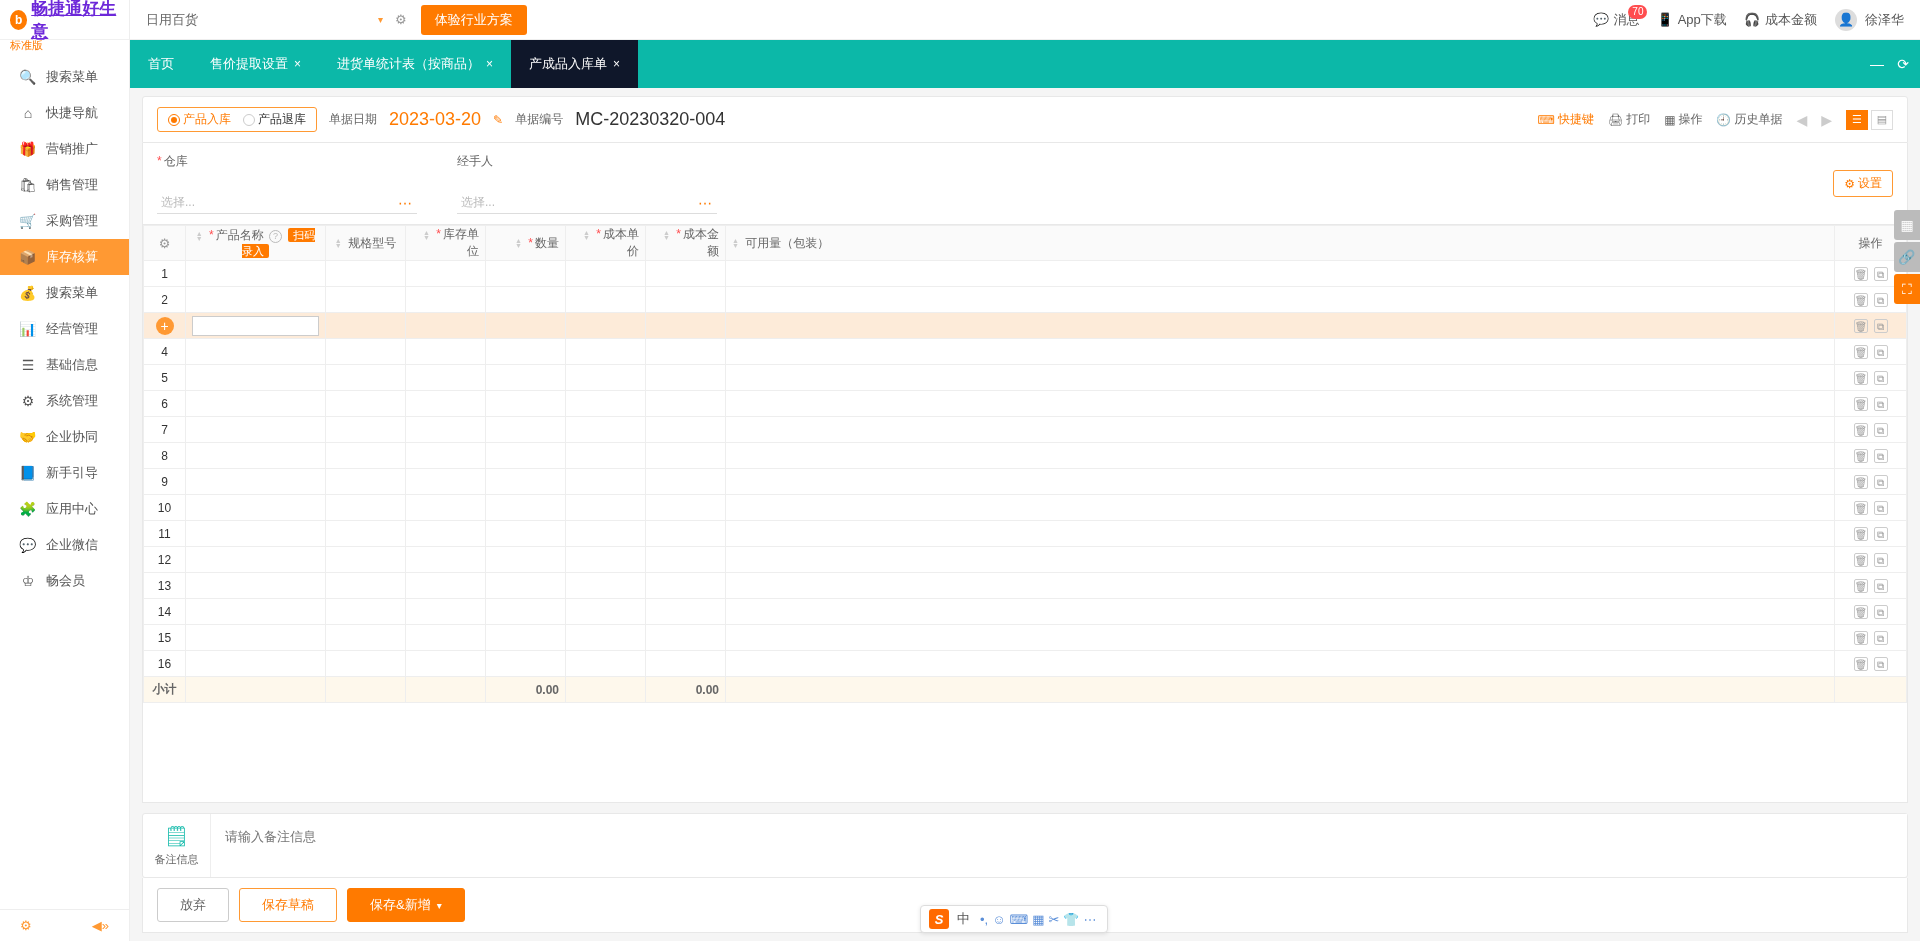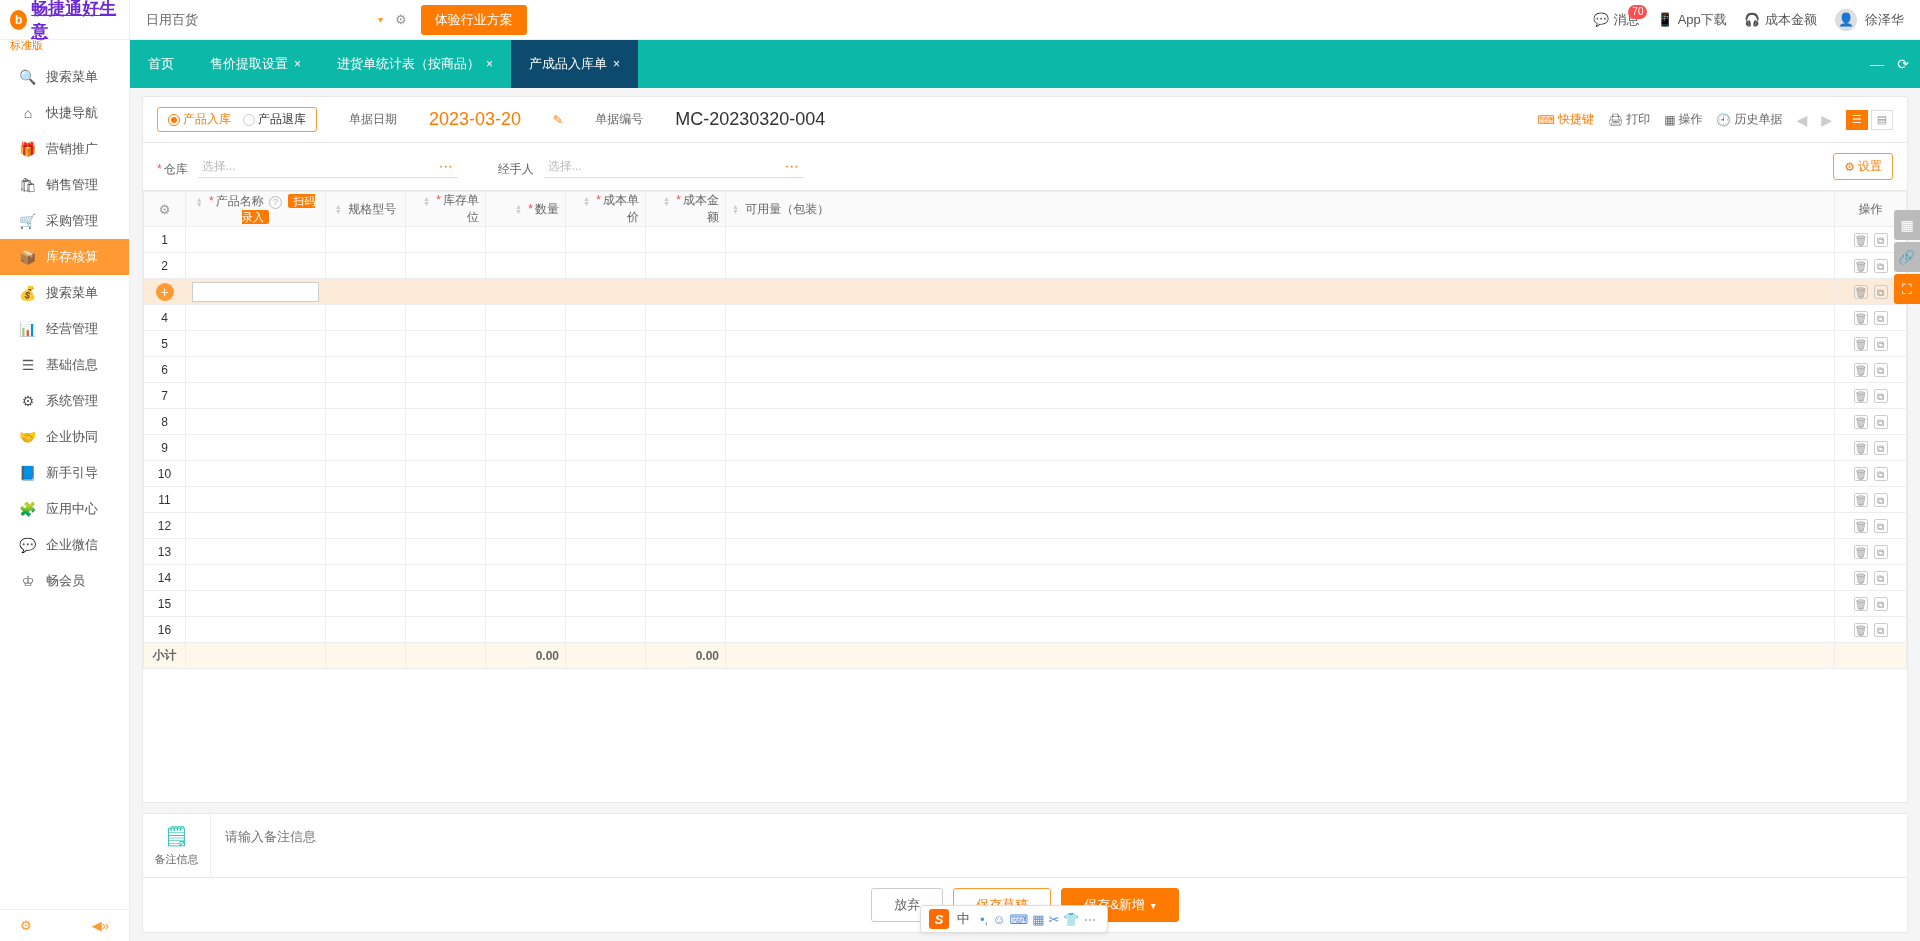--- a/index.html
+++ b/index.html
@@ -20,45 +20,45 @@
 .category-select { color: #666; font-size: 13px; display: flex; align-items: center; gap: 180px; }
 .chevron { color: #ff9933; font-size: 10px; }
 .gear-top { color: #999; margin-left: 12px; cursor: pointer; }
 .btn-orange { background: #ff7a00; color: #fff; border: none; padding: 6px 14px; border-radius: 3px; font-size: 13px; cursor: pointer; margin-left: 14px; }
 .topbar-right { margin-left: auto; display: flex; align-items: center; gap: 18px; font-size: 13px; color: #555; }
 .topbar-right > span { cursor: pointer; display: flex; align-items: center; gap: 4px; position: relative; }
 .badge { position: absolute; top: -6px; right: -8px; background: #ff4d4f; color: #fff; border-radius: 8px; font-size: 10px; padding: 0 4px; line-height: 14px; }
 .avatar { width: 22px; height: 22px; background: #ddd; border-radius: 50%; display: inline-flex; align-items: center; justify-content: center; margin-right: 4px; color: #999; }
 .tabs-bar { height: 48px; background: #0cb8a8; display: flex; align-items: center; }
 .tab { height: 100%; padding: 0 18px; display: flex; align-items: center; color: #fff; font-size: 13px; cursor: pointer; gap: 6px; }
-.tab.active { background: #0c4a6e; }
+.tab.active { background: #0f172a; }
 .tab-close { font-size: 12px; cursor: pointer; }
 .tabs-right { margin-left: auto; display: flex; gap: 4px; padding-right: 6px; }
 .tab-ctrl { width: 22px; height: 22px; display: flex; align-items: center; justify-content: center; color: #fff; cursor: pointer; font-size: 14px; }
 .content { flex: 1; padding: 8px 12px; background: #f5f5f5; display: flex; flex-direction: column; overflow: hidden; }
-.doc-header { background: #fff; border: 1px solid #e8e8e8; padding: 10px 14px; display: flex; align-items: center; gap: 32px; border-radius: 3px 3px 0 0; flex-wrap: wrap; }
+.doc-header { background: #fff; border: 1px solid #e8e8e8; padding: 10px 14px; display: flex; align-items: center; gap: 12px; border-radius: 3px 3px 0 0; flex-wrap: wrap; }
 .radio-group { display: flex; align-items: center; gap: 4px; border: 1px solid #ff9933; border-radius: 3px; padding: 2px 6px; }
 .radio { display: flex; align-items: center; gap: 3px; font-size: 12px; cursor: pointer; padding: 1px 4px; }
 .radio-circle { width: 12px; height: 12px; border: 1px solid #ccc; border-radius: 50%; display: inline-flex; align-items: center; justify-content: center; }
 .radio.active .radio-circle { border-color: #ff7a00; }
 .radio.active .radio-circle::after { content: ''; width: 6px; height: 6px; background: #ff7a00; border-radius: 50%; }
 .radio.active { color: #ff7a00; }
 .field-label { color: #666; font-size: 12px; }
 .field-value { color: #ff7a00; font-size: 18px; }
 .field-value.dark { color: #333; }
 .edit-icon { color: #ff7a00; cursor: pointer; font-size: 12px; }
 .header-right { margin-left: auto; display: flex; align-items: center; gap: 14px; font-size: 12px; color: #666; }
 .header-right > span { cursor: pointer; display: flex; align-items: center; gap: 3px; }
 .orange-text { color: #ff7a00; }
 .view-toggles { display: flex; gap: 2px; }
 .view-btn { width: 22px; height: 20px; border: 1px solid #ddd; display: flex; align-items: center; justify-content: center; cursor: pointer; font-size: 11px; color: #999; }
 .view-btn.active { background: #ff7a00; color: #fff; border-color: #ff7a00; }
 .nav-arrow { color: #ccc; cursor: pointer; font-size: 14px; }
 .form-row { background: #fff; border: 1px solid #e8e8e8; border-top: none; padding: 10px 14px; display: flex; align-items: center; gap: 40px; }
-.form-field { display: flex; align-items: flex-end; gap: 10px; }
+.form-field { display: flex; align-items: flex-start; gap: 22px; flex-direction: column; }
 .required-star { color: #ff4d4f; margin-right: 2px; }
 .select-input { border: none; border-bottom: 1px solid #ddd; color: #bbb; padding: 2px 4px; width: 260px; font-size: 12px; background: transparent; cursor: pointer; display: flex; justify-content: space-between; align-items: center; }
 .dots { color: #ff7a00; font-size: 14px; letter-spacing: 1px; }
 .btn-setting { margin-left: auto; border: 1px solid #ff9933; background: #fff; color: #ff7a00; padding: 4px 10px; border-radius: 3px; font-size: 12px; cursor: pointer; display: flex; align-items: center; gap: 3px; }
 .table-wrap { flex: 1; background: #fff; border: 1px solid #e8e8e8; border-top: none; overflow: auto; display: flex; flex-direction: column; }
 table { width: 100%; border-collapse: collapse; table-layout: fixed; }
 th, td { border: 1px solid #eee; height: 26px; padding: 0 6px; font-size: 12px; }
 th { background: #fafafa; color: #666; font-weight: normal; position: relative; }
 th.center, td.center { text-align: center; }
 th.right, td.right { text-align: right; }
@@ -78,21 +78,21 @@
 tr.active-row td { background: #fdebd9; }
 .add-row-btn { width: 18px; height: 18px; background: #ff9933; color: #fff; border-radius: 50%; display: inline-flex; align-items: center; justify-content: center; font-size: 14px; cursor: pointer; }
 .cell-input { width: 100%; height: 20px; border: 1px solid #ccc; background: #fff; padding: 0 3px; font-size: 12px; }
 .row-icon { color: #999; cursor: pointer; margin: 0 3px; display: inline-block; width: 14px; height: 14px; border: 1px solid #ccc; border-radius: 2px; font-size: 10px; line-height: 13px; text-align: center; }
 tr.subtotal td { background: #fef8ec; font-weight: bold; color: #666; }
 .remark-panel { background: #fff; border: 1px solid #e8e8e8; margin-top: 10px; display: flex; border-radius: 3px; }
 .remark-label { width: 68px; display: flex; flex-direction: column; align-items: center; justify-content: center; gap: 4px; padding: 10px; border-right: 1px solid #eee; }
 .remark-icon { color: #0cb8a8; font-size: 20px; }
 .remark-text { font-size: 11px; color: #666; }
 .remark-input { flex: 1; border: none; padding: 14px; font-size: 13px; color: #a16207; resize: none; outline: none; height: 50px; }
-.footer-bar { display: flex; align-items: center; justify-content: center; padding: 10px 14px; gap: 10px; background: #fff; border: 1px solid #e8e8e8; border-top: none; margin-top: 0; }
+.footer-bar { display: flex; align-items: center; justify-content: flex-start; padding: 10px 14px; gap: 10px; background: #fff; border: 1px solid #e8e8e8; border-top: none; margin-top: 0; }
 .btn { padding: 7px 22px; font-size: 13px; border-radius: 3px; cursor: pointer; }
 .btn-default { background: #fff; border: 1px solid #ccc; color: #666; }
 .btn-outline-orange { background: #fff; border: 1px solid #ff9933; color: #ff7a00; }
 .btn-primary { background: #ff7a00; border: 1px solid #ff7a00; color: #fff; }
 .btn-primary .chev { margin-left: 6px; font-size: 10px; }
 .ime-bar { position: fixed; bottom: 8px; left: 50%; transform: translateX(-40px); display: flex; align-items: center; gap: 8px; background: #fff; border: 1px solid #ddd; border-radius: 4px; padding: 3px 8px; font-size: 13px; color: #555; box-shadow: 0 1px 4px rgba(0,0,0,0.1); }
 .ime-s { background: #ff6a00; color: #fff; width: 20px; height: 20px; border-radius: 3px; display: flex; align-items: center; justify-content: center; font-weight: bold; font-style: italic; }
 .ime-icons span { margin: 0 2px; color: #5a8ed8; cursor: pointer; }
 .side-tabs { position: fixed; right: 0; top: 210px; display: flex; flex-direction: column; gap: 2px; }
 .side-tab { width: 26px; height: 30px; background: #bbb; color: #fff; display: flex; align-items: center; justify-content: center; cursor: pointer; font-size: 14px; border-radius: 3px 0 0 3px; }

